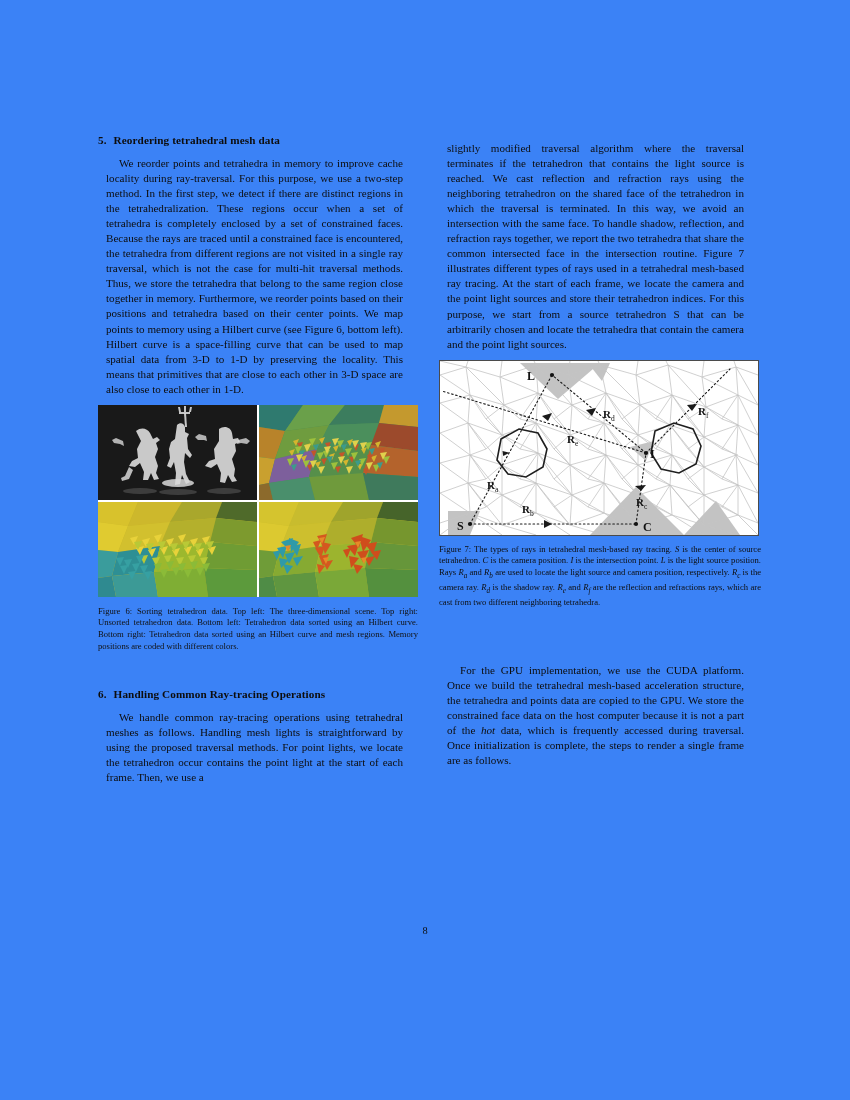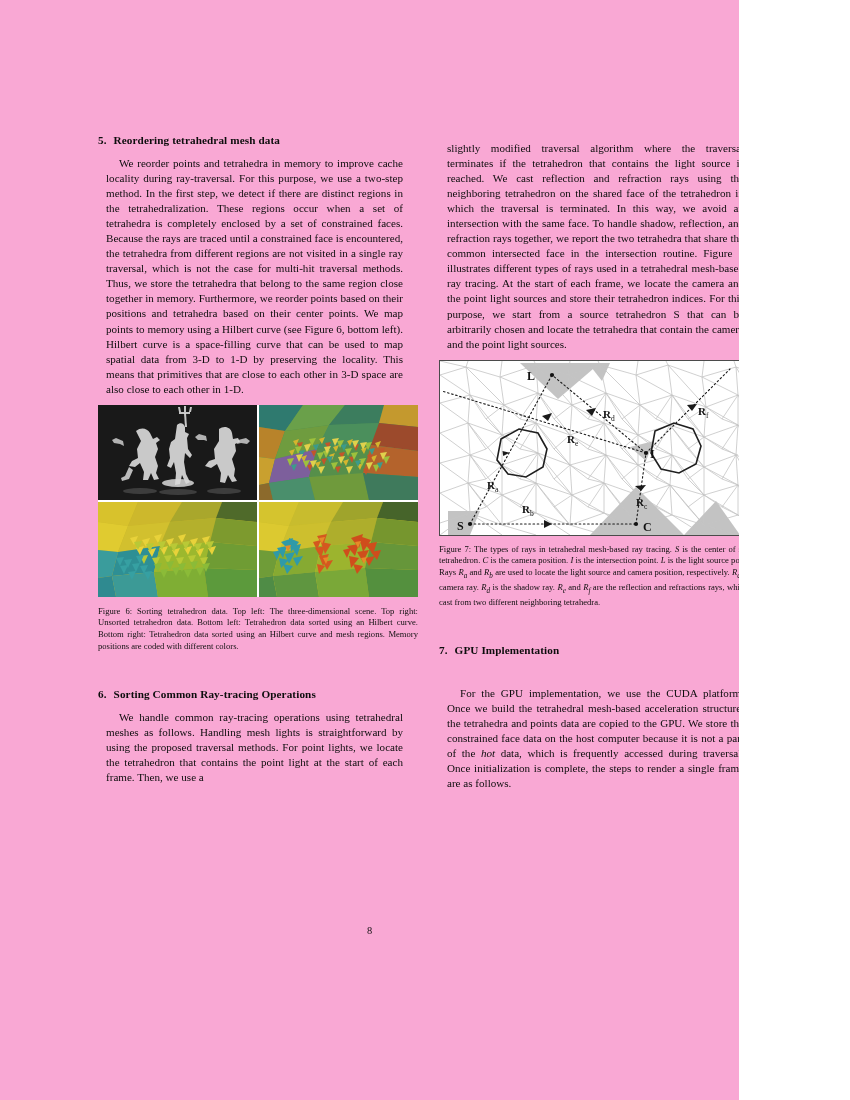--- a/index.html
+++ b/index.html
@@ -3,23 +3,23 @@
 <meta charset="utf-8">
 <title>Paper page</title>
 <style>
   html, body {
     margin: 0;
     padding: 0;
     background: #ffffff;
   }
   .page {
     position: relative;
-    width: 739px;
+    width: 850px;
     height: 1100px;
-    background: #f9a8d4;
+    background: #3b82f6;
     font-family: "Liberation Serif", "DejaVu Serif", serif;
     color: #0d0d0d;
     overflow: hidden;
   }
 
   
   .columns {
     position: absolute;
     left: 98px;
     top: 133px;
@@ -417,24 +417,24 @@
           </div>
 
         </div>
 
         <p class="fig-caption">Figure 6: Sorting tetrahedron data. Top left: The three-dimensional scene. Top right: Unsorted tetrahedron data. Bottom left: Tetrahedron data sorted using an Hilbert curve. Bottom right: Tetrahedron data sorted using an Hilbert curve and mesh regions. Memory positions are coded with different colors.</p>
       </div>
 
       <div class="spacer-lg"></div>
 
       <h2 class="section-head">
-        <span class="num">6.</span><span>Sorting Common Ray-tracing Operations</span>
+        <span class="num">6.</span><span>Handling Common Ray-tracing Operations</span>
       </h2>
 
-      <p class="body">We handle common ray-tracing operations using tetrahedral meshes as follows. Handling mesh lights is straightforward by using the proposed traversal methods. For point lights, we locate the tetrahedron that contains the point light at the start of each frame. Then, we use a</p>
+      <p class="body">We handle common ray-tracing operations using tetrahedral meshes as follows. Handling mesh lights is straightforward by using the proposed traversal methods. For point lights, we locate the tetrahedron occur contains the point light at the start of each frame. Then, we use a</p>
 
     </div>
 
     <div class="col">
 
       <p class="body" style="text-indent:0">slightly modified traversal algorithm where the traversal terminates if the tetrahedron that contains the light source is reached. We cast reflection and refraction rays using the neighboring tetrahedron on the shared face of the tetrahedron in which the traversal is terminated. In this way, we avoid an intersection with the same face. To handle shadow, reflection, and refraction rays together, we report the two tetrahedra that share the common intersected face in the intersection routine. Figure 7 illustrates different types of rays used in a tetrahedral mesh-based ray tracing. At the start of each frame, we locate the camera and the point light sources and store their tetrahedron indices. For this purpose, we start from a source tetrahedron S that can be arbitrarily chosen and locate the tetrahedra that contain the camera and the point light sources.</p>
 
       <div class="fig7-wrap">
         <div class="fig7-box">
           <svg width="318" height="174" viewBox="0 0 318 174" xmlns="http://www.w3.org/2000/svg">
@@ -554,23 +554,20 @@
               </g>
             </g>
           </svg>
         </div>
 
         <p class="fig7-caption"><span>Figure 7: The types of rays in tetrahedral mesh-based ray tracing. </span><span class="it">S</span><span> is the center of source tetrahedron. </span><span class="it">C</span><span> is the camera position. </span><span class="it">I</span><span> is the intersection point. </span><span class="it">L</span><span> is the light source position. Rays </span><span class="it">R</span><sub class="it">a</sub><span> and </span><span class="it">R</span><sub class="it">b</sub><span> are used to locate the light source and camera position, respectively. </span><span class="it">R</span><sub class="it">c</sub><span> is the camera ray. </span><span class="it">R</span><sub class="it">d</sub><span> is the shadow ray. </span><span class="it">R</span><sub class="it">e</sub><span> and </span><span class="it">R</span><sub class="it">f</sub><span> are the reflection and refractions rays, which are cast from two different neighboring tetrahedra.</span></p>
       </div>
 
       <div class="spacer-lg"></div>
 
-      <h2 class="section-head">
-        <span class="num">7.</span><span>GPU Implementation</span>
-      </h2>
 
       <div class="spacer-sm"></div>
 
       <p class="body"><span>For the GPU implementation, we use the CUDA platform. Once we build the tetrahedral mesh-based acceleration structure, the tetrahedra and points data are copied to the GPU. We store the constrained face data on the host computer because it is not a part of the </span><span class="it">hot</span><span> data, which is frequently accessed during traversal. Once initialization is complete, the steps to render a single frame are as follows.</span></p>
 
     </div>
   </div>
 
   <div class="page-number">8</div>
 

